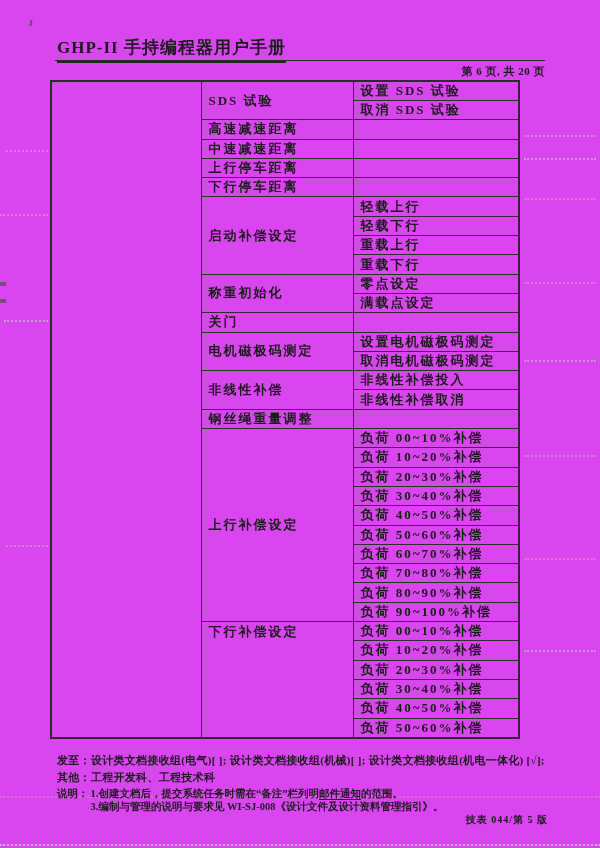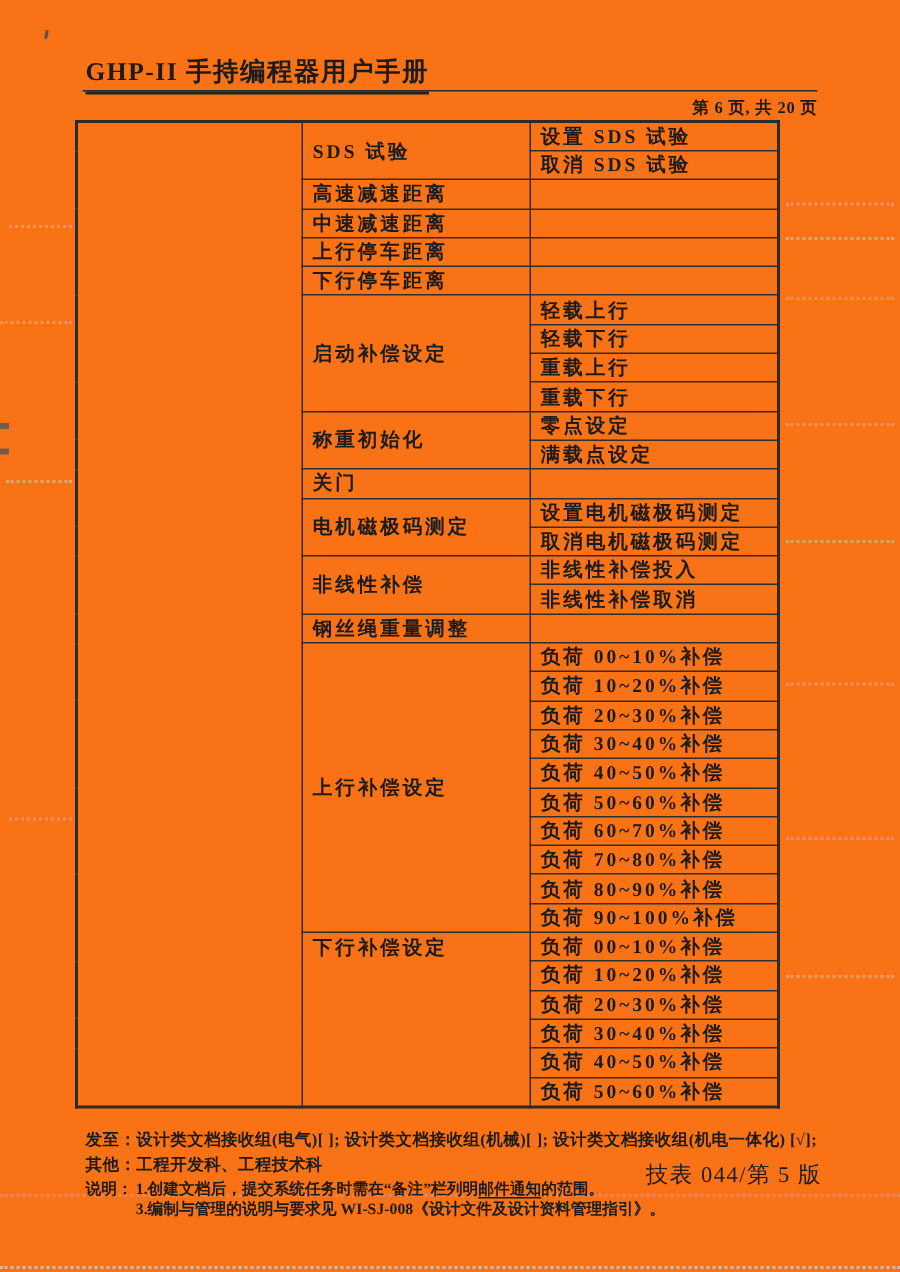--- a/index.html
+++ b/index.html
@@ -1,20 +1,20 @@
 <!DOCTYPE html>
 <html><head>
 <meta charset="utf-8">
 <style>
   html,body { margin:0; padding:0; background:#e9e9e9; }
   .page {
     position: relative;
     width: 600px; height: 848px;
     margin: 0 auto;
-    background: #f97316;
+    background: #d946ef;
     overflow: hidden;
     font-family: "Liberation Serif", "DejaVu Serif", serif;
     color: #1c1c1c;
   }
   
   .title {
     position: absolute; left: 57px; top: 36px;
     font-size: 17px; font-weight: 700; letter-spacing: 1px;
     border-bottom: 2.5px solid #232323; padding-bottom: 2px;
     white-space: nowrap;
@@ -50,22 +50,22 @@
     font-size: 11px; font-weight: 700; line-height: 1.5; letter-spacing: 0.3px;
   }
   .notes {
     position: absolute; left: 57px; top: 787px; width: 508px;
     display: flex; font-size: 10.5px; font-weight: 600; line-height: 1.28;
   }
   .notes-label { flex: 0 0 auto; margin-right: 2px; }
   .notes-items { flex: 1 1 auto; }
   .u { text-decoration: underline; text-underline-offset: 2px; }
   .form-code {
-    position: absolute; right: 52px; top: 774px;
-    font-size: 15px; font-weight: 400; letter-spacing: 1px;
+    position: absolute; right: 52px; top: 813px;
+    font-size: 10px; font-weight: 700; letter-spacing: 1px;
   }
   
   .dots { position: absolute; height: 0; border-top: 2px dotted; pointer-events: none; }
   .speck { position: absolute; background: #555; pointer-events: none; }
 </style>
 </head>
 <body>
 
 <div class="page">
 

